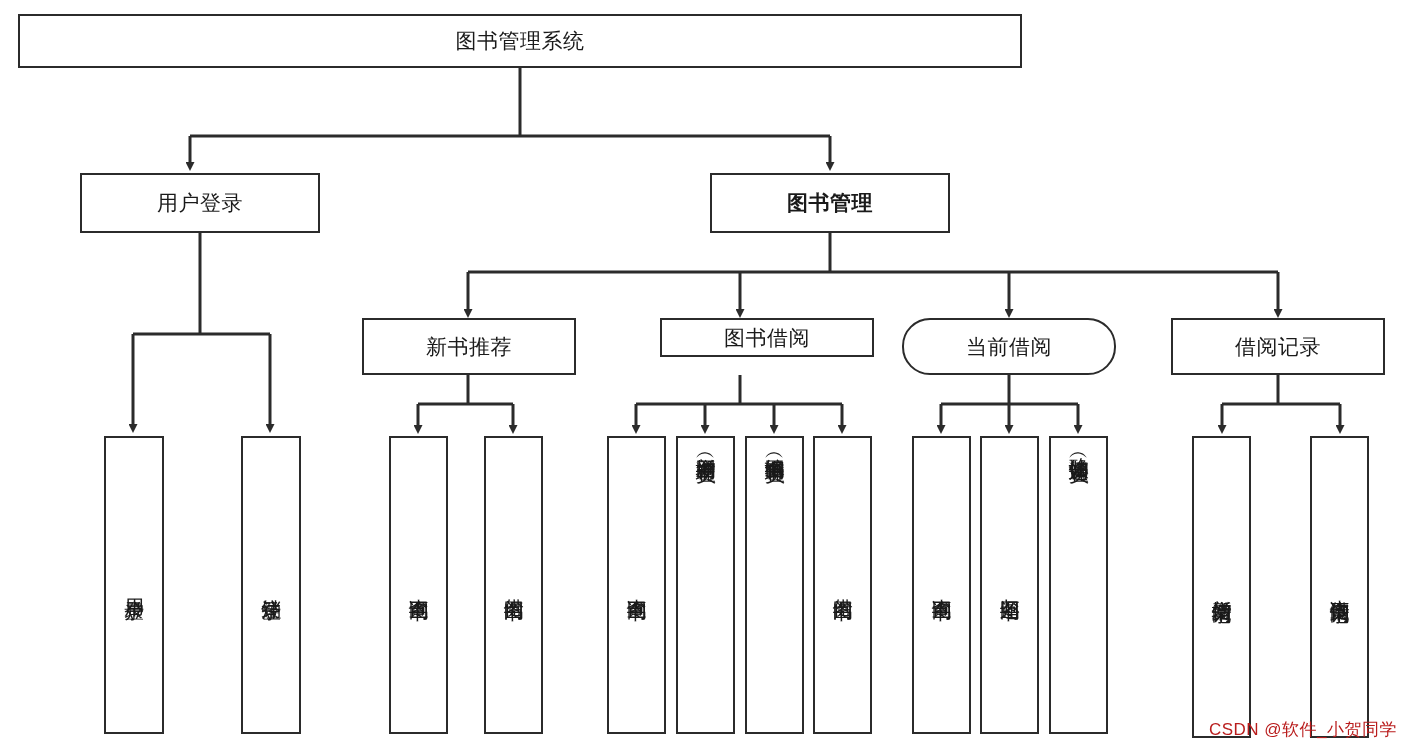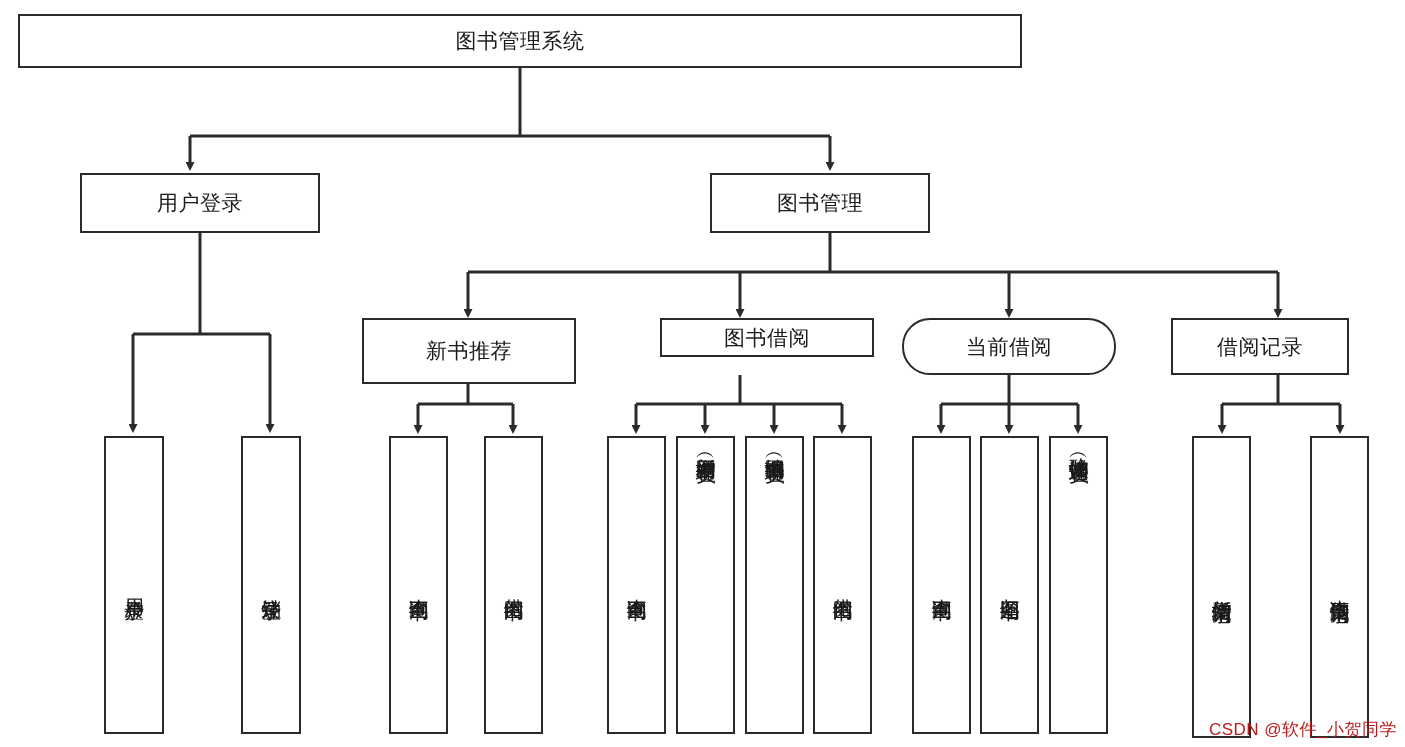--- a/index.html
+++ b/index.html
@@ -134,34 +134,34 @@
     </g>
   </svg>
 
   <div class="node-box level-root" style="left:18px; top:14px; width:1004px; height:54px;">
     <span class="node-label-h">图书管理系统</span>
   </div>
 
   <div class="node-box" style="left:80px; top:173px; width:240px; height:60px;">
     <span class="node-label-h">用户登录</span>
   </div>
-  <div class="node-box" style="left:710px; top:173px; width:220px; height:60px;">
+  <div class="node-box" style="left:710px; top:173px; width:240px; height:60px;font-weight:bold;">
     <span class="node-label-h">图书管理</span>
   </div>
 
-  <div class="node-box" style="left:362px; top:318px; width:214px; height:66px;">
+  <div class="node-box" style="left:362px; top:318px; width:214px; height:57px;">
     <span class="node-label-h">新书推荐</span>
   </div>
   <div class="node-box" style="left:660px; top:318px; width:214px; height:39px;">
     <span class="node-label-h">图书借阅</span>
   </div>
   <div class="node-box" style="left:902px; top:318px; width:214px; height:57px;border-radius:28px;">
     <span class="node-label-h">当前借阅</span>
   </div>
-  <div class="node-box" style="left:1171px; top:318px; width:178px; height:57px;">
+  <div class="node-box" style="left:1171px; top:318px; width:214px; height:57px;">
     <span class="node-label-h">借阅记录</span>
   </div>
 
   <div class="node-box leaf centered" style="left:104px; top:436px; width:60px; height:298px;">
     <span class="node-label-v">用户登录</span>
   </div>
   <div class="node-box leaf centered" style="left:241px; top:436px; width:60px; height:298px;">
     <span class="node-label-v">注销登录</span>
   </div>
 

